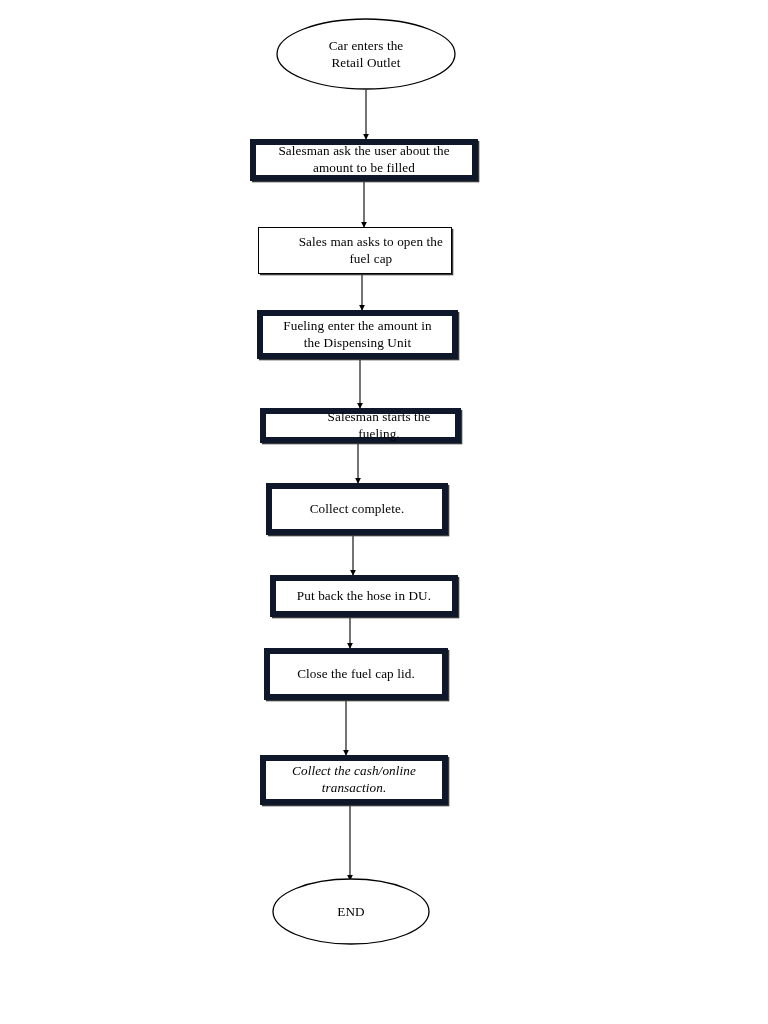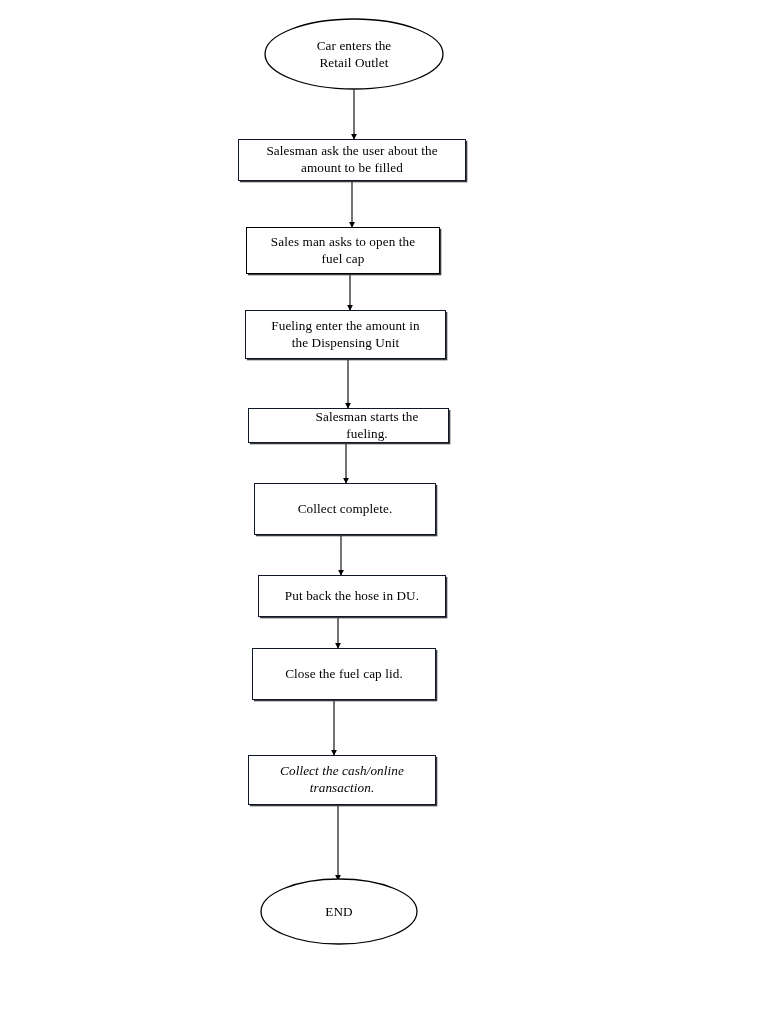--- a/index.html
+++ b/index.html
@@ -11,21 +11,21 @@
   body {
     width: 768px;
     height: 1024px;
     position: relative;
     font-family: "Liberation Serif", "DejaVu Serif", serif;
     color: #000000;
     overflow: hidden;
   }
   #flowchart-canvas {
     position: absolute;
-    left: 0;
+    left: 12px;
     top: 0;
     width: 624px;
     height: 1024px;
     border-radius: 14px;
   }
   .svg-layer {
     position: absolute;
     left: 0;
     top: 0;
     width: 768px;
@@ -39,21 +39,21 @@
     justify-content: center;
     text-align: center;
     background: #ffffff;
     line-height: 1.28;
     font-size: 13.2px;
     letter-spacing: 0.1px;
     padding: 0 8px;
     white-space: pre-line;
   }
   .node.process {
-    border: 1px solid #0f172a;
+    border: 6px solid #0f172a;
     box-shadow: 1.6px 1.6px 0 -0.3px #3a3a3a;
   }
   .node.process.thick {
     border: 1.9px solid #000000;
     box-shadow: 1.6px 1.6px 0 -0.3px #3a3a3a;
   }
   .node.terminal {
     border: none;
     background: transparent;
   }
@@ -111,21 +111,21 @@
         <line x1="338" y1="805" x2="338" y2="880" stroke="#000000" stroke-width="1.1" marker-end="url(#arrowhead)"></line>
       </g>
     </svg>
   <div id="node-layer">
       <div class="node terminal" style="left: 264px; top: 18px; width: 180px; height: 72px;"><svg class="ellipse-svg" viewBox="0 0 180 72" preserveAspectRatio="none">
           <ellipse cx="90" cy="36" rx="89" ry="35" fill="#ffffff" stroke="#000000" stroke-width="1.3"></ellipse>
         </svg><span class="terminal-label">Car enters the
 Retail Outlet</span></div>
       <div class="node process" style="left: 238px; top: 139px; width: 228px; height: 42px;"><span class="">Salesman ask the user about the
 amount to be filled</span></div>
-      <div class="node process thick" style="left: 246px; top: 227px; width: 194px; height: 47px;"><span class="">Sales man asks to open the
+      <div class="node process thick" style="left: 246px; top: 227px; width: 194px; height: 47px; justify-content: flex-end;"><span class="">Sales man asks to open the
 fuel cap</span></div>
       <div class="node process" style="left: 245px; top: 310px; width: 201px; height: 49px;"><span class="">Fueling enter the amount in
 the Dispensing Unit</span></div>
       <div class="node process" style="left: 248px; top: 408px; width: 201px; height: 35px; padding-left: 45px;"><span class="">Salesman starts the fueling.</span></div>
       <div class="node process" style="left: 254px; top: 483px; width: 182px; height: 52px;"><span class="">Collect complete.</span></div>
       <div class="node process" style="left: 246px; top: 575px; width: 188px; height: 42px; margin-left: 12px;"><span class="">Put back the hose in DU.</span></div>
       <div class="node process" style="left: 252px; top: 648px; width: 184px; height: 52px; text-align: right;"><span class="">Close the fuel cap lid.</span></div>
       <div class="node process" style="left: 248px; top: 755px; width: 188px; height: 50px; font-style: italic;"><span class="">Collect the cash/online
 transaction.</span></div>
       <div class="node terminal" style="left: 260px; top: 878px; width: 158px; height: 67px;"><svg class="ellipse-svg" viewBox="0 0 158 67" preserveAspectRatio="none">

